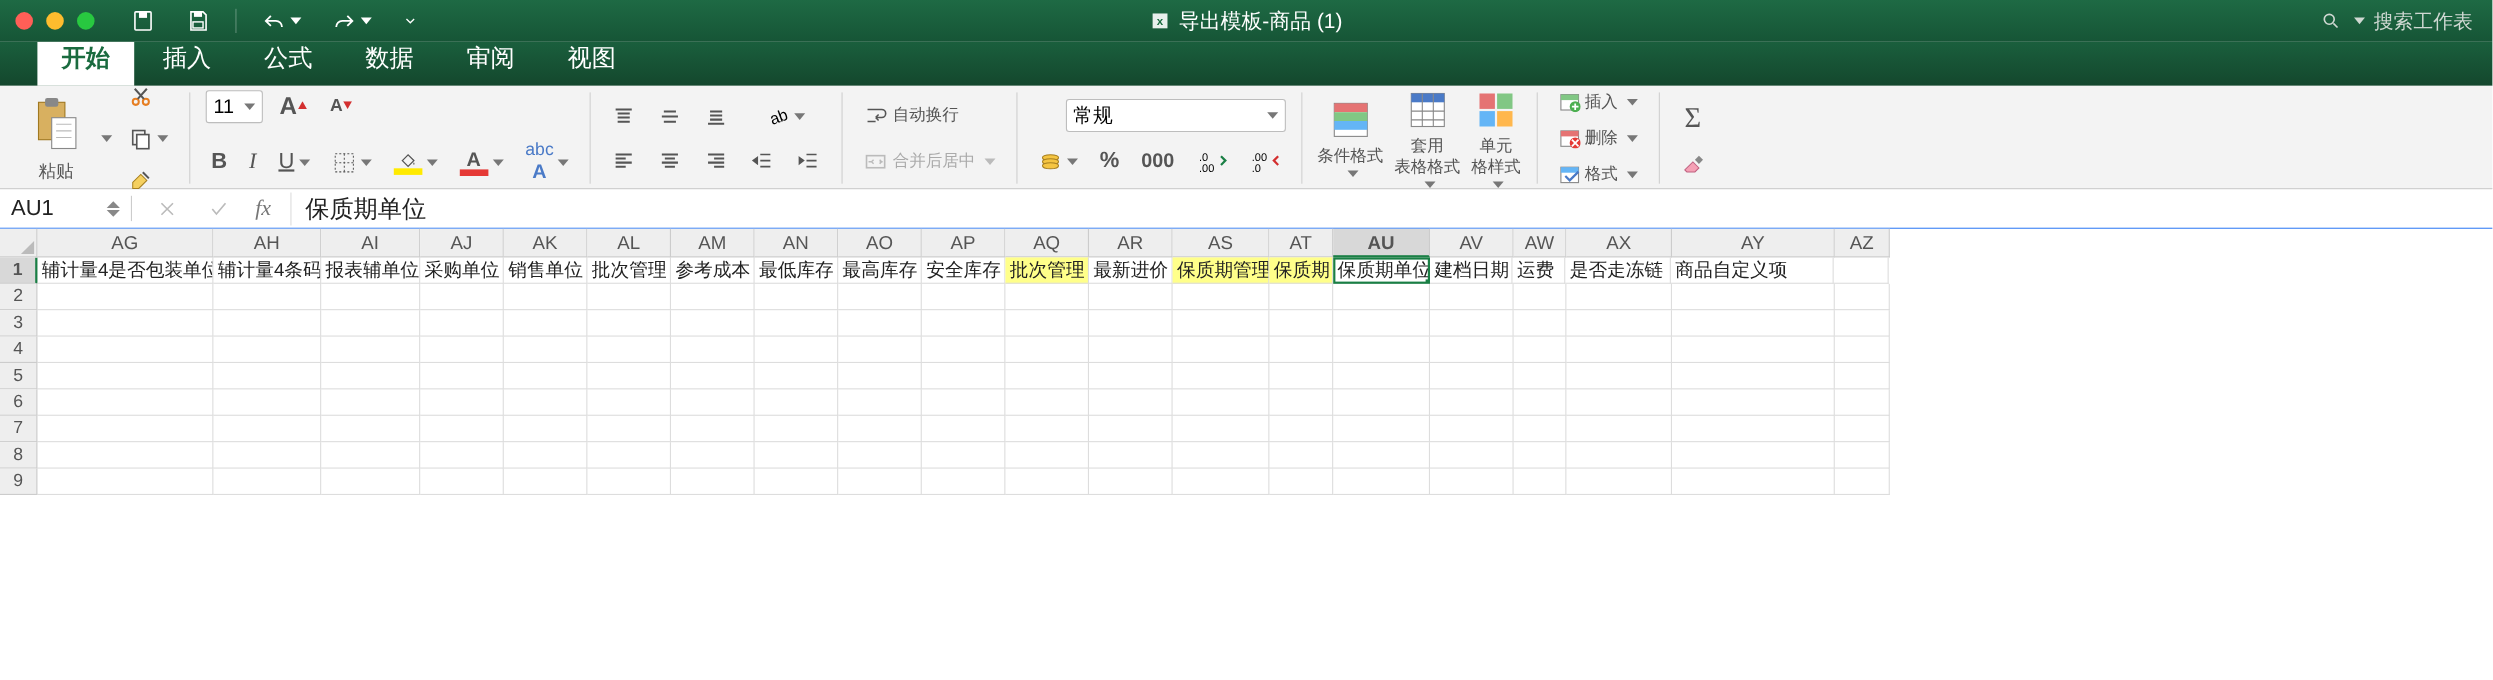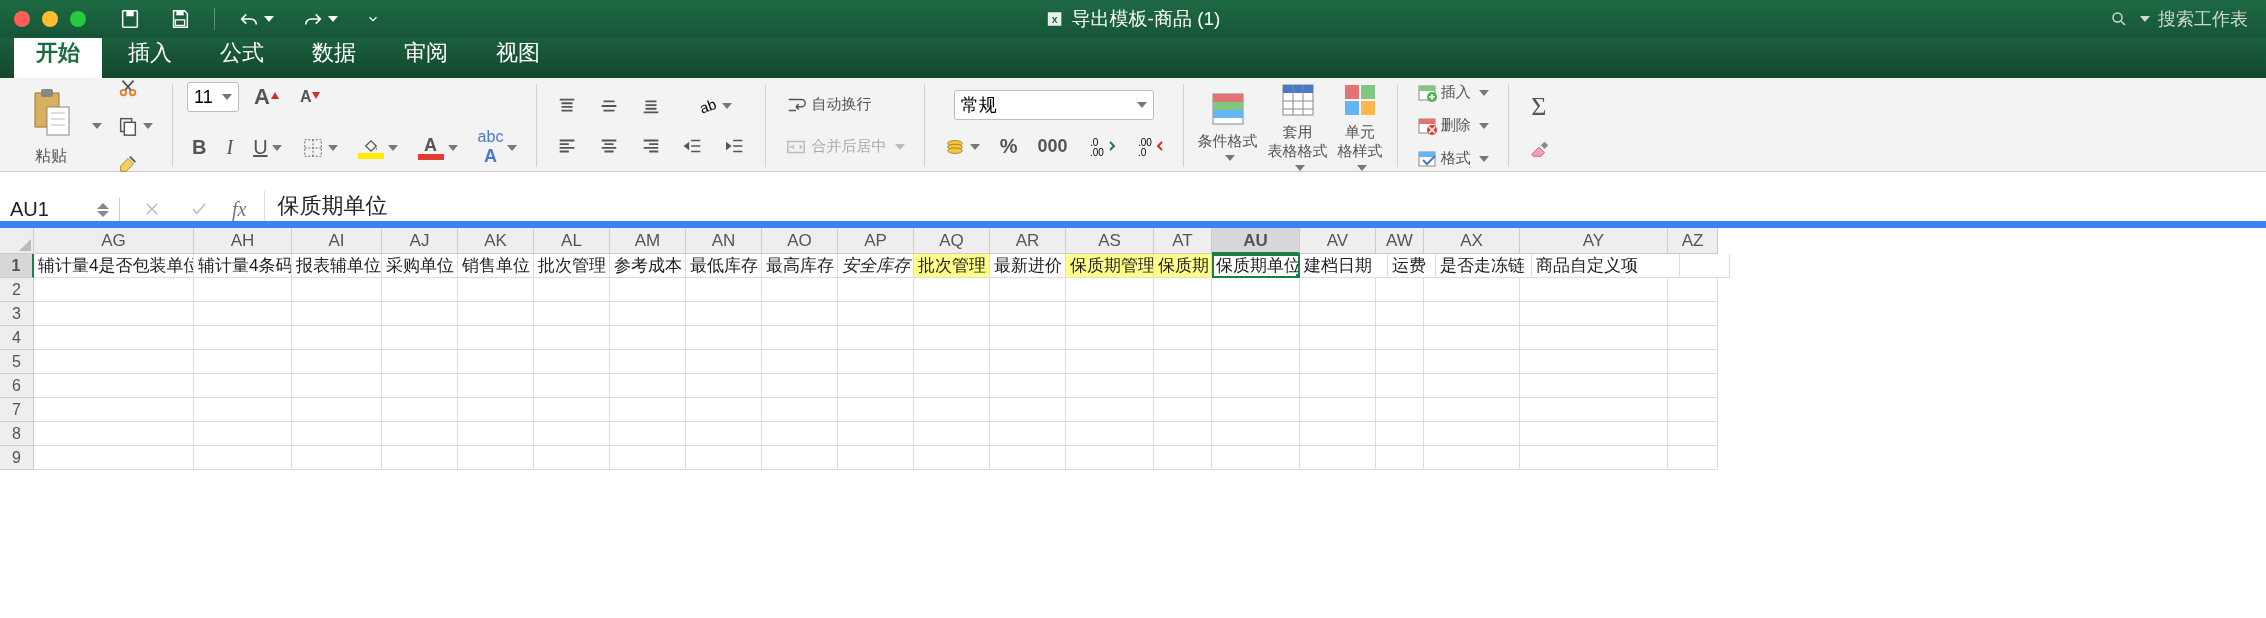--- a/index.html
+++ b/index.html
@@ -12,42 +12,42 @@
   .tl.red { background: #ff5f57; } .tl.yellow { background: #febc2e; } .tl.green { background: #28c840; }
   .qat { display: flex; align-items: center; gap: 18px; margin-left: 28px; }
   .qat svg { fill: #fff; }
   .qat .sep { width: 1px; height: 22px; background: rgba(255,255,255,.3); }
   .doc-title { position: absolute; left: 50%; transform: translateX(-50%); display: flex; align-items: center; gap: 8px; font-size: 19px; }
   .doc-title svg { fill: #fff; }
   .search-right { margin-left: auto; margin-right: 18px; display: flex; align-items: center; gap: 8px; color: #cfd8d2; font-size: 18px; }
   .search-right svg { fill: #cfd8d2; }
 
   
-  .tabstrip { height: 40px; background: linear-gradient(#1a5f3d,#14472d); display: flex; align-items: flex-end; padding-left: 14px; gap: 4px; }
+  .tabstrip { height: 40px; background: linear-gradient(#1a5f3d,#14472d); display: flex; align-items: flex-end; padding-left: 34px; gap: 4px; }
   .tab { color: #fff; padding: 8px 22px 10px; font-size: 22px; cursor: pointer; }
   .tab.active { background: #fff; color: #1a6b3f; border-radius: 4px 4px 0 0; font-weight: 600; }
 
   
   .ribbon { height: 94px; background: #f3f3f3; border-bottom: 1px solid #ccc; display: flex; align-items: stretch; padding: 6px 10px 4px; gap: 0; }
   .group { display: flex; align-items: center; padding: 0 14px; border-right: 1px solid #d0d0d0; gap: 10px; }
   .group:last-child { border-right: none; }
   .vstack { display: flex; flex-direction: column; align-items: center; justify-content: center; gap: 4px; font-size: 15px; color: #555; }
   .row { display: flex; align-items: center; gap: 10px; }
   .btn { display: inline-flex; align-items: center; justify-content: center; padding: 2px 4px; border: 1px solid transparent; border-radius: 3px; cursor: pointer; }
   .combo { display: flex; align-items: center; background: #fff; border: 1px solid #bdbdbd; border-radius: 3px; padding: 2px 6px; height: 30px; }
   .combo input { border: none; outline: none; font-size: 18px; width: 100%; }
   .big-icon { width: 38px; height: 38px; }
   .sm-icon { width: 22px; height: 22px; }
   .paste-icon { width: 44px; height: 52px; }
   .label-under { font-size: 16px;}
   .yellow-bar { width: 26px; height: 6px; background: #ffea00; margin-top: -2px; }
   .red-bar { width: 26px; height: 6px; background: #e53935; margin-top: -2px; }
 
   
-  .name-fx-row { height: 36px; border-bottom: 7px solid #3b82f6; display: flex; align-items: flex-end; margin-top: 20px; }
+  .name-fx-row { height: 36px; border-bottom: 1px solid #3b82f6; display: flex; align-items: center; }
   .namebox { width: 120px; border-right: 1px solid #ccc; display: flex; align-items: center; padding: 0 10px; font-size: 20px; }
   .namebox .stepper { margin-left: auto; display: flex; flex-direction: column; }
   .namebox .stepper div { width: 0; height: 0; border-left: 6px solid transparent; border-right: 6px solid transparent; }
   .namebox .stepper .up { border-bottom: 6px solid #888; margin-bottom: 2px;}
   .namebox .stepper .down { border-top: 6px solid #888; }
   .fx-btns { display: flex; align-items: center; gap: 18px; padding: 0 18px; color: #999; }
   .fx-btns svg { fill: #999; }
   .fx-label { font-style: italic; font-family: "Times New Roman", serif; color: #777; font-size: 20px; }
   .fx-input { flex: 1; padding: 0 12px; display: flex; align-items: center; font-size: 22px; border-left: 1px solid #ddd;}
 
@@ -306,21 +306,21 @@
             <path d="M4 6h14a4 4 0 010 8h-6m0 0l3-3m-3 3l3 3M4 18h8" fill="none" stroke="#555" stroke-width="1.6"></path>
           </svg>&nbsp;<span>自动换行</span></span>
       <span class="btn" style="color:#aaa"><svg class="sm-icon" viewBox="0 0 24 24">
             <rect x="3" y="6" width="18" height="12" fill="none" stroke="#bbb" stroke-width="1.6"></rect>
             <path d="M8 12h-3m14 0h-3M8 12l2-2m-2 2l2 2m8-2l-2-2m2 2l-2 2" stroke="#bbb" stroke-width="1.4"></path>
           </svg>&nbsp;<span>合并后居中</span>&nbsp;<span class="chev" style="border-top-color:#bbb"></span></span>
     </div>
   </div>
 
   <div class="group">
-    <div class="vstack" style="gap:12px;align-items:center">
+    <div class="vstack" style="gap:12px;align-items:flex-end">
       <div class="combo" style="width:200px">
         <input value="常规" style="">
         <span class="chev"></span>
       </div>
       <div class="row">
         <span class="btn">
             <svg class="sm-icon" viewBox="0 0 24 24">
               <ellipse cx="12" cy="8" rx="8" ry="3" fill="#f5c542" stroke="#a88020"></ellipse>
               <ellipse cx="12" cy="12" rx="8" ry="3" fill="#f5c542" stroke="#a88020"></ellipse>
               <ellipse cx="12" cy="16" rx="8" ry="3" fill="#f5c542" stroke="#a88020"></ellipse>
@@ -484,27 +484,27 @@
         <div class="cell-row">
           <div class="cell" style="width: 160px;">辅计量4是否包装单位</div>
           <div class="cell" style="width: 98px;">辅计量4条码</div>
           <div class="cell" style="width: 90px;">报表辅单位</div>
           <div class="cell" style="width: 76px;">采购单位</div>
           <div class="cell" style="width: 76px;">销售单位</div>
           <div class="cell" style="width: 76px;">批次管理</div>
           <div class="cell" style="width: 76px;">参考成本</div>
           <div class="cell" style="width: 76px;">最低库存</div>
           <div class="cell" style="width: 76px;">最高库存</div>
-          <div class="cell" style="width: 76px; font-style: italic;">安全库存</div>
+          <div class="cell" style="width: 76px;">安全库存</div>
           <div class="cell hl" style="width: 76px;">批次管理</div>
           <div class="cell" style="width: 76px;">最新进价</div>
           <div class="cell hl" style="width: 88px;">保质期管理</div>
           <div class="cell hl" style="width: 58px;">保质期</div>
           <div class="cell sel" style="width: 88px;">保质期单位</div>
-          <div class="cell" style="width: 88px;">建档日期</div>
+          <div class="cell" style="width: 75px;">建档日期</div>
           <div class="cell" style="width: 48px;">运费</div>
           <div class="cell" style="width: 96px;">是否走冻链</div>
           <div class="cell" style="width: 148px;">商品自定义项</div>
           <div class="cell" style="width: 50px;"></div>
         </div>
         <div class="cell-row">
           <div class="cell" style="width: 160px;"></div>
           <div class="cell" style="width: 98px;"></div>
           <div class="cell" style="width: 90px;"></div>
           <div class="cell" style="width: 76px;"></div>

